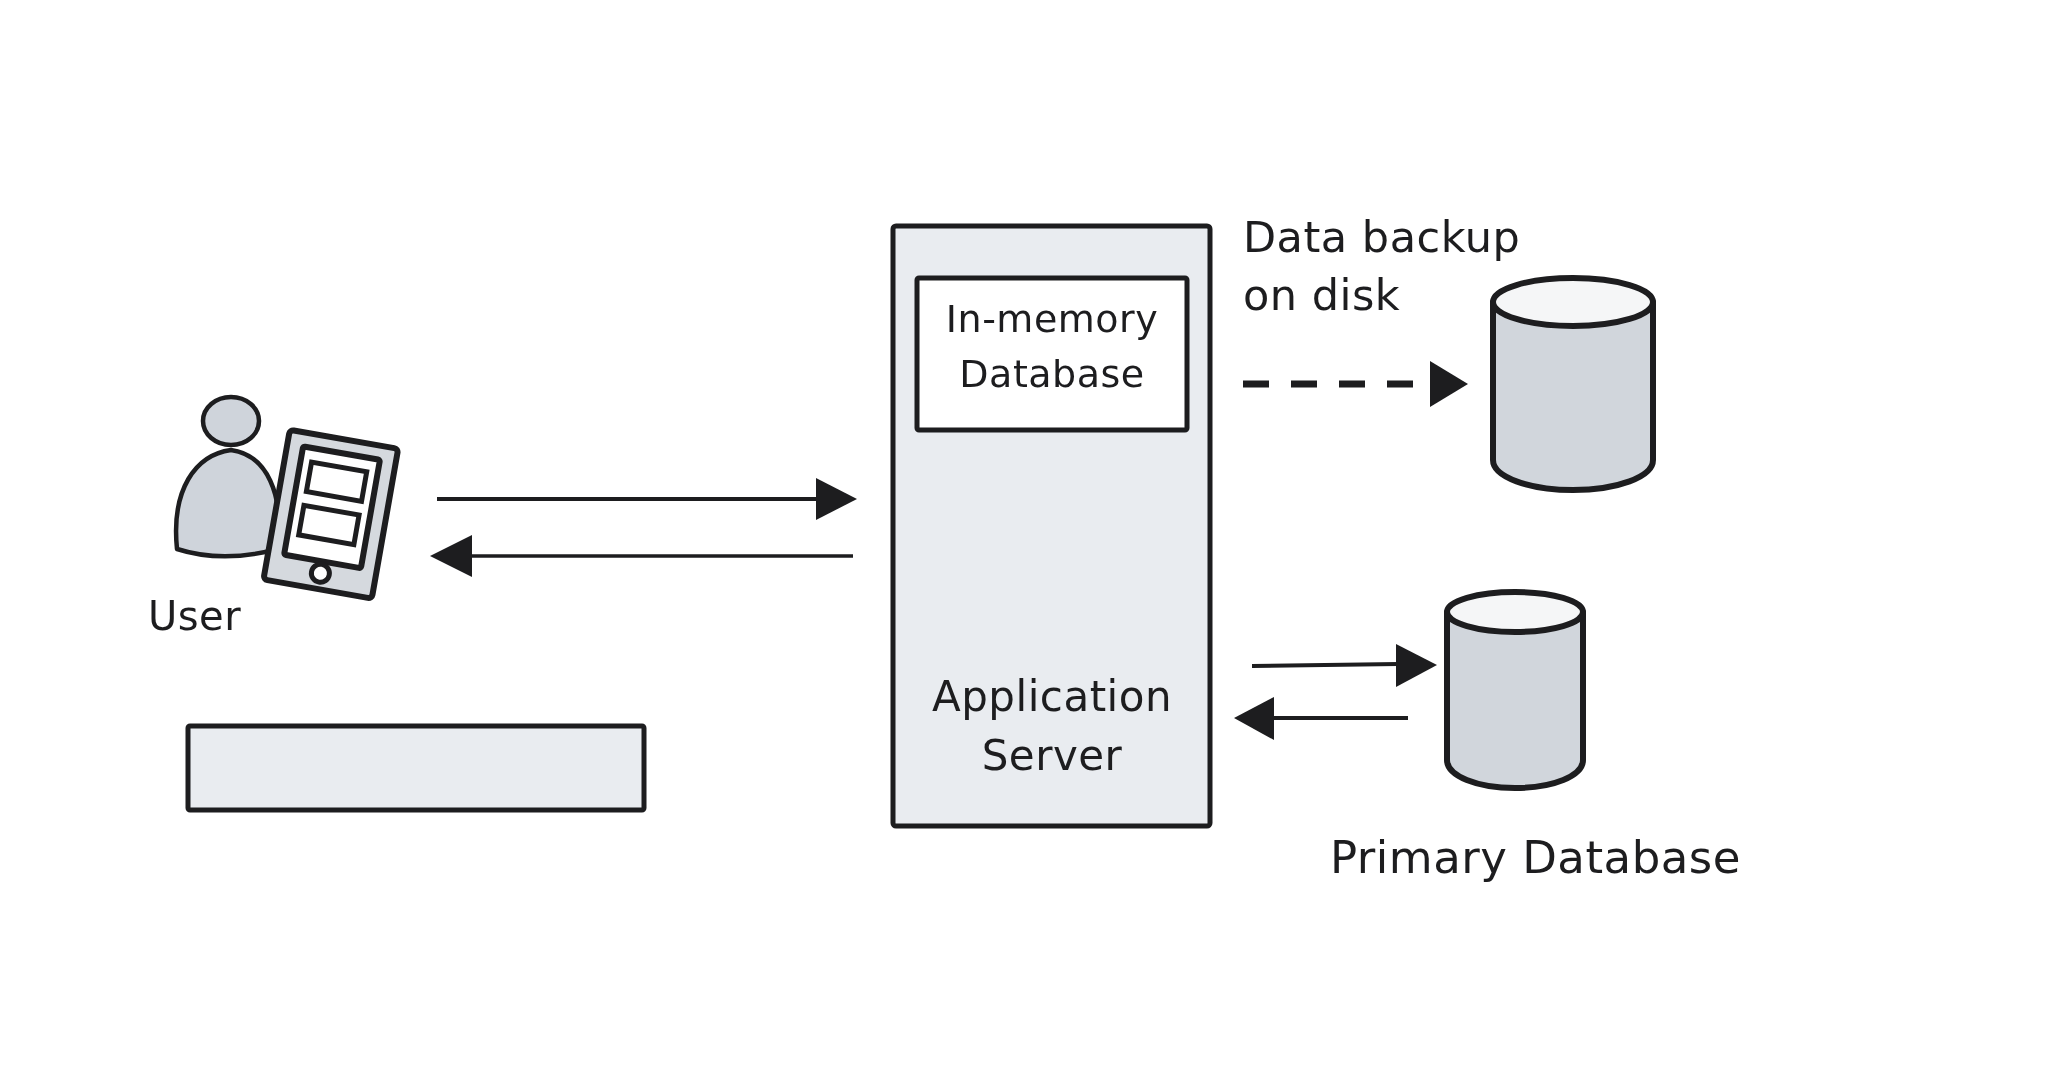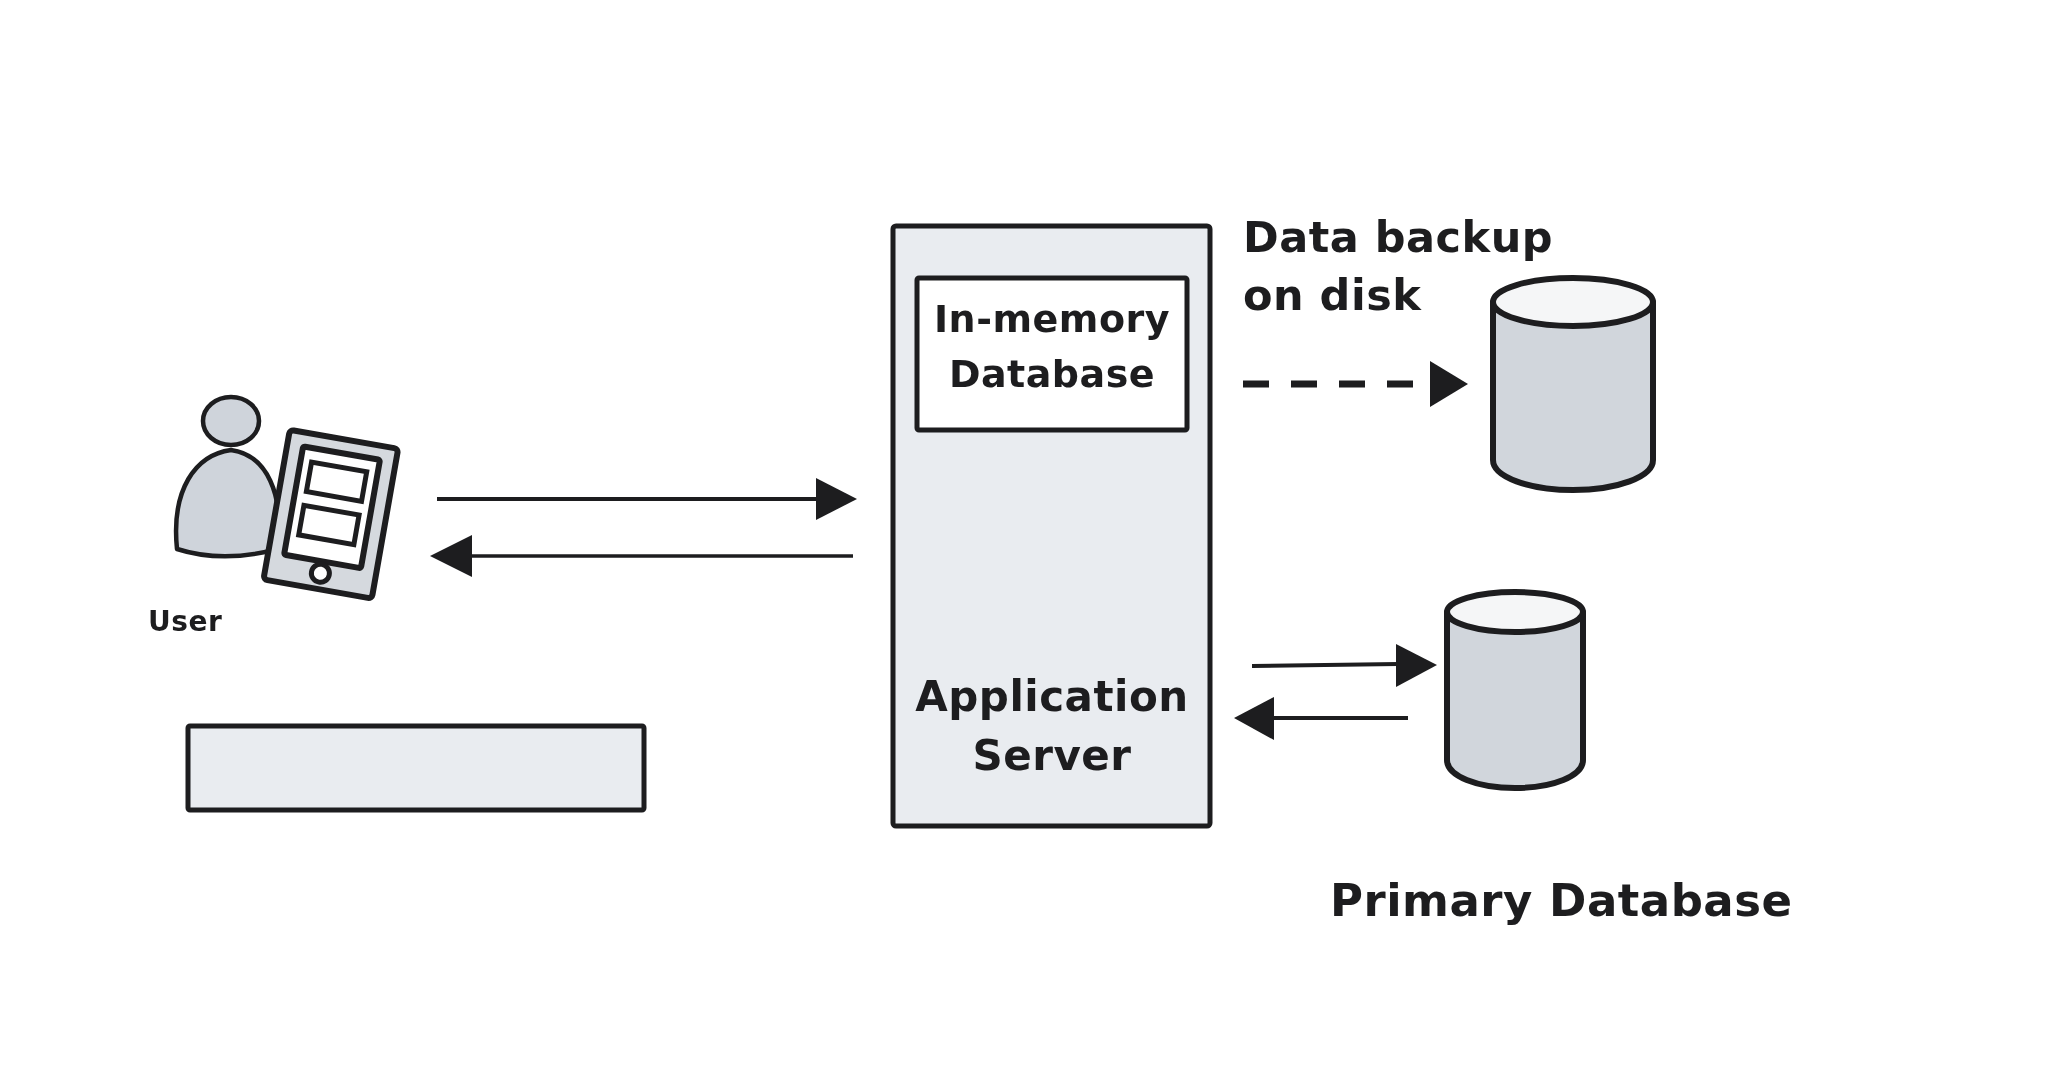--- a/index.html
+++ b/index.html
@@ -27,38 +27,38 @@
   .fill-mid   { fill: var(--fill_mid, #d1d6dc); }
   .fill-top   { fill: var(--fill_top, #f5f6f7); }
   .fill-person{ fill: var(--fill_person, #cfd4db); }
   .fill-phone { fill: var(--fill_phone, #d5d9de); }
   .fill-white { fill: #ffffff; }
   .fill-ink   { fill: var(--stroke, #1d1d1f); }
 
   .label {
     position: absolute;
     color: var(--stroke, #1d1d1f);
-    font-weight: 700;
+    font-weight: 400;
     letter-spacing: 0.5px;
     line-height: 1.4;
     white-space: pre-line;
   }
   .label.center { text-align: center; }
   .label.nowrap { white-space: nowrap; }
 
-  #label-user              { left: 148px; top: 602px; width: 140px; font-size: 28px; }
+  #label-user              { left: 148px; top: 588px; width: 140px; font-size: 40px; }
   #label-watermark         { left: 188px; top: 726px; width: 456px; height: 84px;
                              font-size: 46px; display: flex; align-items: center;
                              justify-content: center; }
   #label-in-memory-db      { left: 923px; top: 292px; width: 258px; font-size: 38px;
                              line-height: 1.45; }
   #label-app-server        { left: 901px; top: 668px; width: 302px; font-size: 42px; }
   #label-backup-annotation { left: 1243px; top: 208px; width: 330px; font-size: 43px;
                              line-height: 1.35; }
-  #label-primary-db        { left: 1330px; top: 826px; width: 410px; font-size: 45px; margin-top: 43px; }
+  #label-primary-db        { left: 1330px; top: 826px; width: 410px; font-size: 45px; }
 </style>
 </head>
 <body>
 
 <div class="stage">
 
   <svg viewBox="0 0 2048 1090">
 
     <g>
       <path class="fill-person ink" d="M 177 549 C 171 490 195 455 231 450 C 267 455 284 494 278 549

